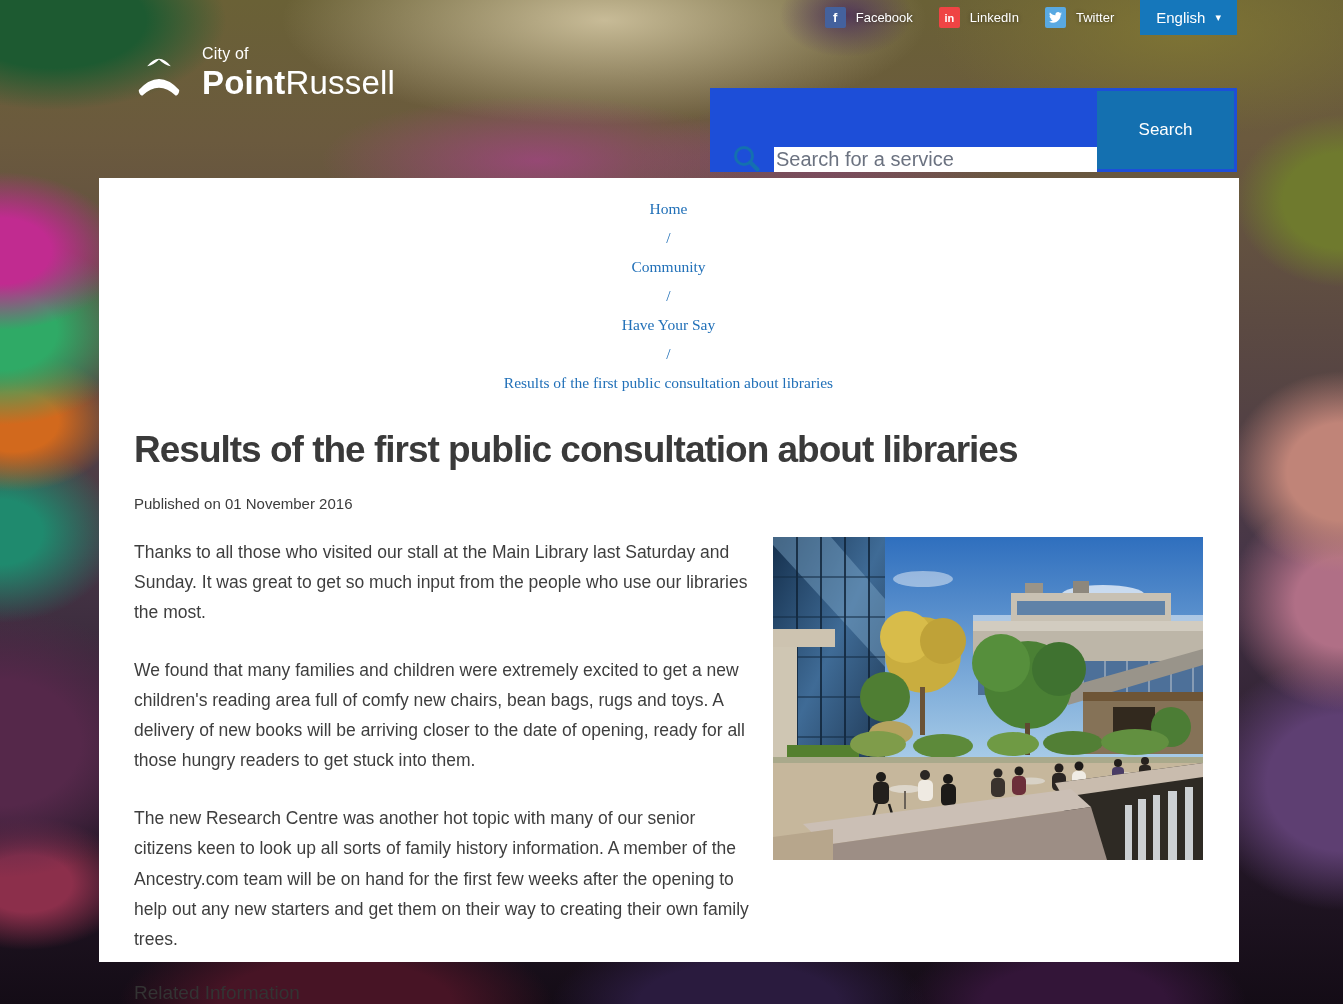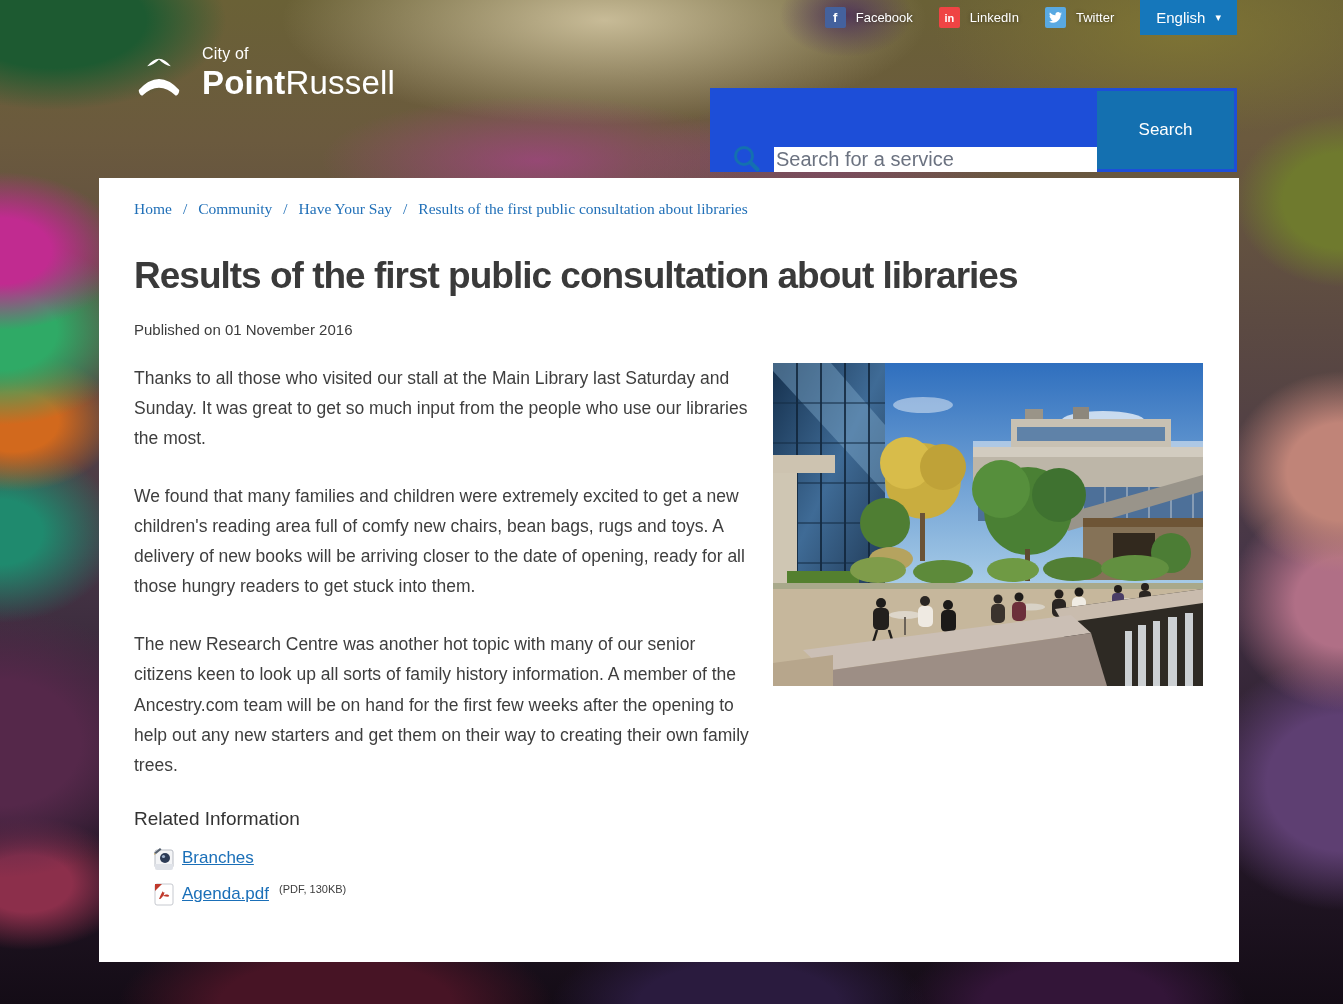--- a/index.html
+++ b/index.html
@@ -82,21 +82,21 @@
   }
 
   
   .card {
     position:absolute; left:99px; top:178px; width:1140px; height:784px; z-index:5;
     background:#fff; padding:22px 36px 0 35px;
   }
 
   .breadcrumb {
     font-family:"Liberation Serif", serif; font-size:15.5px; color:#2170b8;
-    display:flex; gap:11px; align-items:center; flex-wrap:wrap;
+    display:flex; gap:11px; align-items:center; flex-wrap:wrap;flex-direction:column;
   }
   .breadcrumb a { color:#2170b8; text-decoration:none; cursor:pointer; }
   .breadcrumb .sep { color:#2170b8; }
 
   h1.page-title {
     margin:38px 0 0 0; font-size:37px; line-height:1.1; font-weight:700;
     color:#3a3a3a; letter-spacing:-1px;
   }
   .published { margin-top:24px; font-size:15px; color:#3c3c3c; }
 

